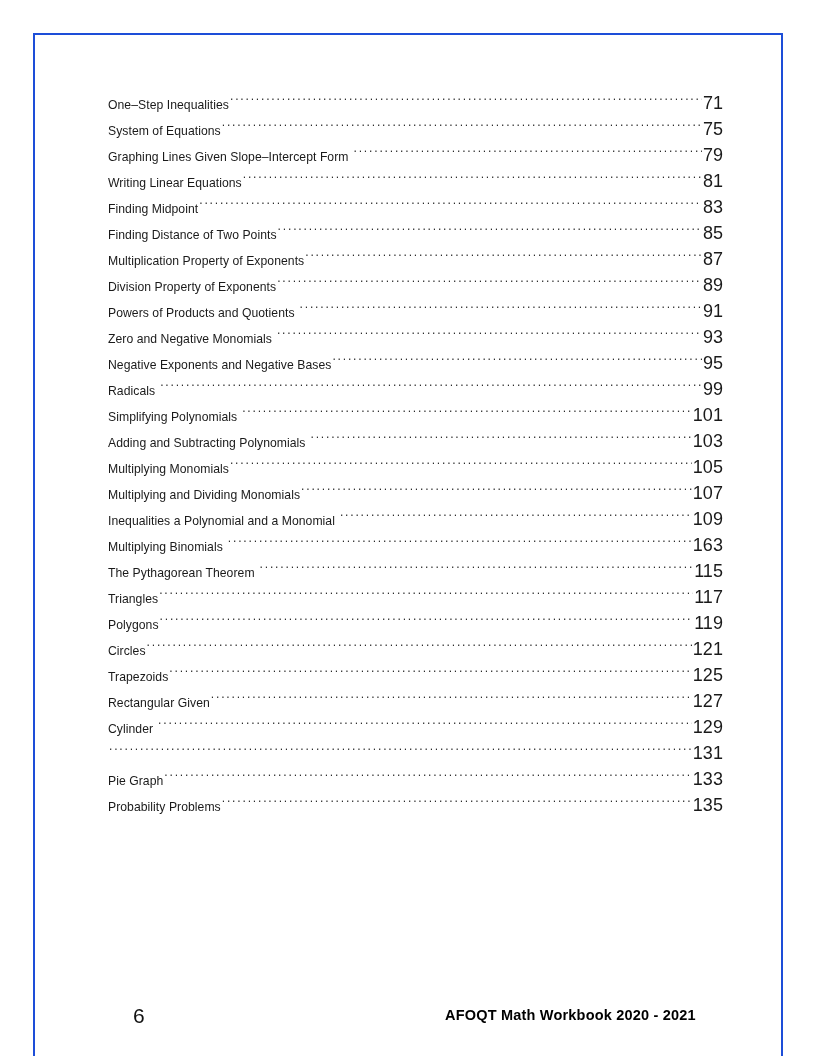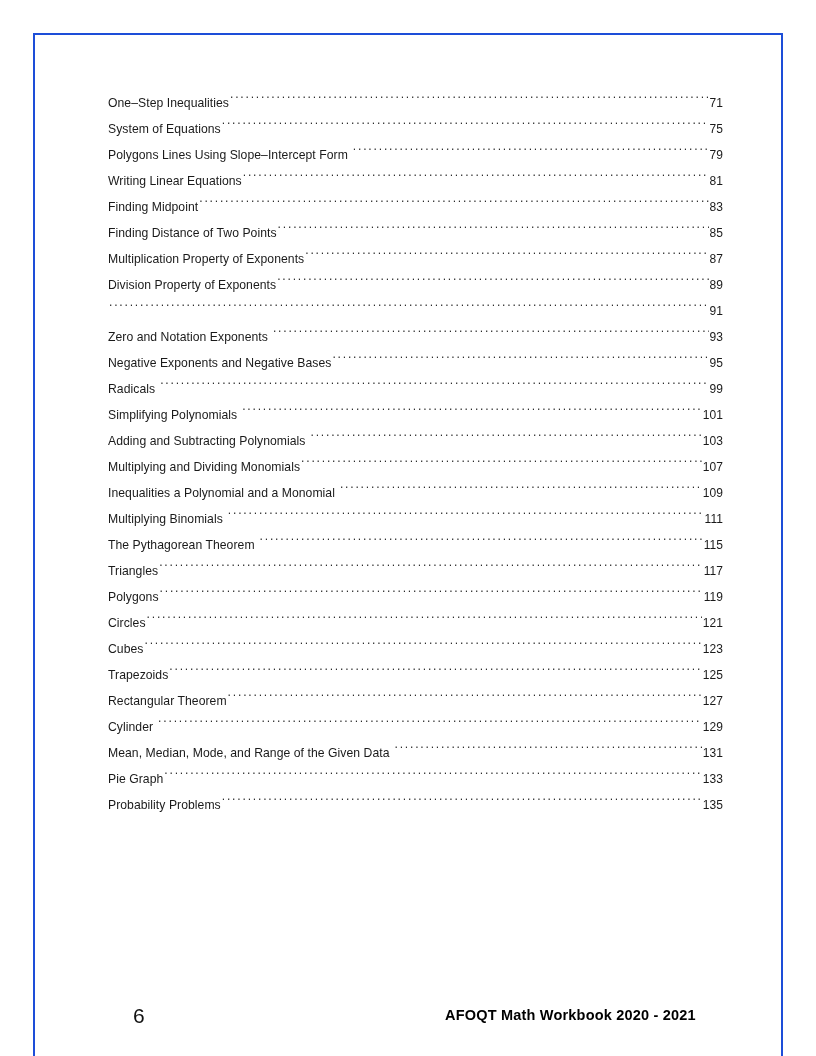--- a/index.html
+++ b/index.html
@@ -64,21 +64,21 @@
     white-space: nowrap;
     letter-spacing: -0.8px;
     font-size: 12.2px;
     color: #2a2a2a;
   }
 
   .toc-page {
     flex: 0 0 auto;
     text-align: center;
     color: #1a1a1a;
-    font-size: 12px;
+    font-size: 18px;
   }
 
   
   .toc-entry.gap .toc-title { padding-right: 4px; }
 
   .footer {
     position: absolute;
     left: 0;
     right: 0;
     bottom: 36px;
@@ -116,21 +116,21 @@
         <span class="toc-title">One–Step Inequalities</span>
         <span class="toc-leader"></span>
         <span class="toc-page">71</span>
       </div>
       <div class="toc-entry">
         <span class="toc-title">System of Equations</span>
         <span class="toc-leader"></span>
         <span class="toc-page">75</span>
       </div>
       <div class="toc-entry gap">
-        <span class="toc-title">Polygons Lines Using Slope–Intercept Form</span>
+        <span class="toc-title">Graphing Lines Given Slope–Intercept Form</span>
         <span class="toc-leader"></span>
         <span class="toc-page">79</span>
       </div>
       <div class="toc-entry">
         <span class="toc-title">Writing Linear Equations</span>
         <span class="toc-leader"></span>
         <span class="toc-page">81</span>
       </div>
       <div class="toc-entry">
         <span class="toc-title">Finding Midpoint</span>
@@ -146,25 +146,26 @@
         <span class="toc-title">Multiplication Property of Exponents</span>
         <span class="toc-leader"></span>
         <span class="toc-page">87</span>
       </div>
       <div class="toc-entry">
         <span class="toc-title">Division Property of Exponents</span>
         <span class="toc-leader"></span>
         <span class="toc-page">89</span>
       </div>
       <div class="toc-entry gap">
+        <span class="toc-title">Powers of Products and Quotients</span>
         <span class="toc-leader"></span>
         <span class="toc-page">91</span>
       </div>
       <div class="toc-entry gap">
-        <span class="toc-title">Zero and Notation Exponents</span>
+        <span class="toc-title">Zero and Negative Monomials</span>
         <span class="toc-leader"></span>
         <span class="toc-page">93</span>
       </div>
       <div class="toc-entry">
         <span class="toc-title">Negative Exponents and Negative Bases</span>
         <span class="toc-leader"></span>
         <span class="toc-page">95</span>
       </div>
       <div class="toc-entry gap">
         <span class="toc-title">Radicals</span>
@@ -175,33 +176,38 @@
         <span class="toc-title">Simplifying Polynomials</span>
         <span class="toc-leader"></span>
         <span class="toc-page">101</span>
       </div>
       <div class="toc-entry gap">
         <span class="toc-title">Adding and Subtracting Polynomials</span>
         <span class="toc-leader"></span>
         <span class="toc-page">103</span>
       </div>
       <div class="toc-entry">
+        <span class="toc-title">Multiplying Monomials</span>
+        <span class="toc-leader"></span>
+        <span class="toc-page">105</span>
+      </div>
+      <div class="toc-entry">
         <span class="toc-title">Multiplying and Dividing Monomials</span>
         <span class="toc-leader"></span>
         <span class="toc-page">107</span>
       </div>
       <div class="toc-entry gap">
         <span class="toc-title">Inequalities a Polynomial and a Monomial</span>
         <span class="toc-leader"></span>
         <span class="toc-page">109</span>
       </div>
       <div class="toc-entry gap">
         <span class="toc-title">Multiplying Binomials</span>
         <span class="toc-leader"></span>
-        <span class="toc-page">111</span>
+        <span class="toc-page">163</span>
       </div>
       <div class="toc-entry gap">
         <span class="toc-title">The Pythagorean Theorem</span>
         <span class="toc-leader"></span>
         <span class="toc-page">115</span>
       </div>
       <div class="toc-entry">
         <span class="toc-title">Triangles</span>
         <span class="toc-leader"></span>
         <span class="toc-page">117</span>
@@ -210,41 +216,35 @@
         <span class="toc-title">Polygons</span>
         <span class="toc-leader"></span>
         <span class="toc-page">119</span>
       </div>
       <div class="toc-entry">
         <span class="toc-title">Circles</span>
         <span class="toc-leader"></span>
         <span class="toc-page">121</span>
       </div>
       <div class="toc-entry">
-        <span class="toc-title">Cubes</span>
-        <span class="toc-leader"></span>
-        <span class="toc-page">123</span>
-      </div>
-      <div class="toc-entry">
         <span class="toc-title">Trapezoids</span>
         <span class="toc-leader"></span>
         <span class="toc-page">125</span>
       </div>
       <div class="toc-entry">
-        <span class="toc-title">Rectangular Theorem</span>
+        <span class="toc-title">Rectangular Given</span>
         <span class="toc-leader"></span>
         <span class="toc-page">127</span>
       </div>
       <div class="toc-entry gap">
         <span class="toc-title">Cylinder</span>
         <span class="toc-leader"></span>
         <span class="toc-page">129</span>
       </div>
       <div class="toc-entry gap">
-        <span class="toc-title">Mean, Median, Mode, and Range of the Given Data</span>
         <span class="toc-leader"></span>
         <span class="toc-page">131</span>
       </div>
       <div class="toc-entry">
         <span class="toc-title">Pie Graph</span>
         <span class="toc-leader"></span>
         <span class="toc-page">133</span>
       </div>
       <div class="toc-entry">
         <span class="toc-title">Probability Problems</span>

